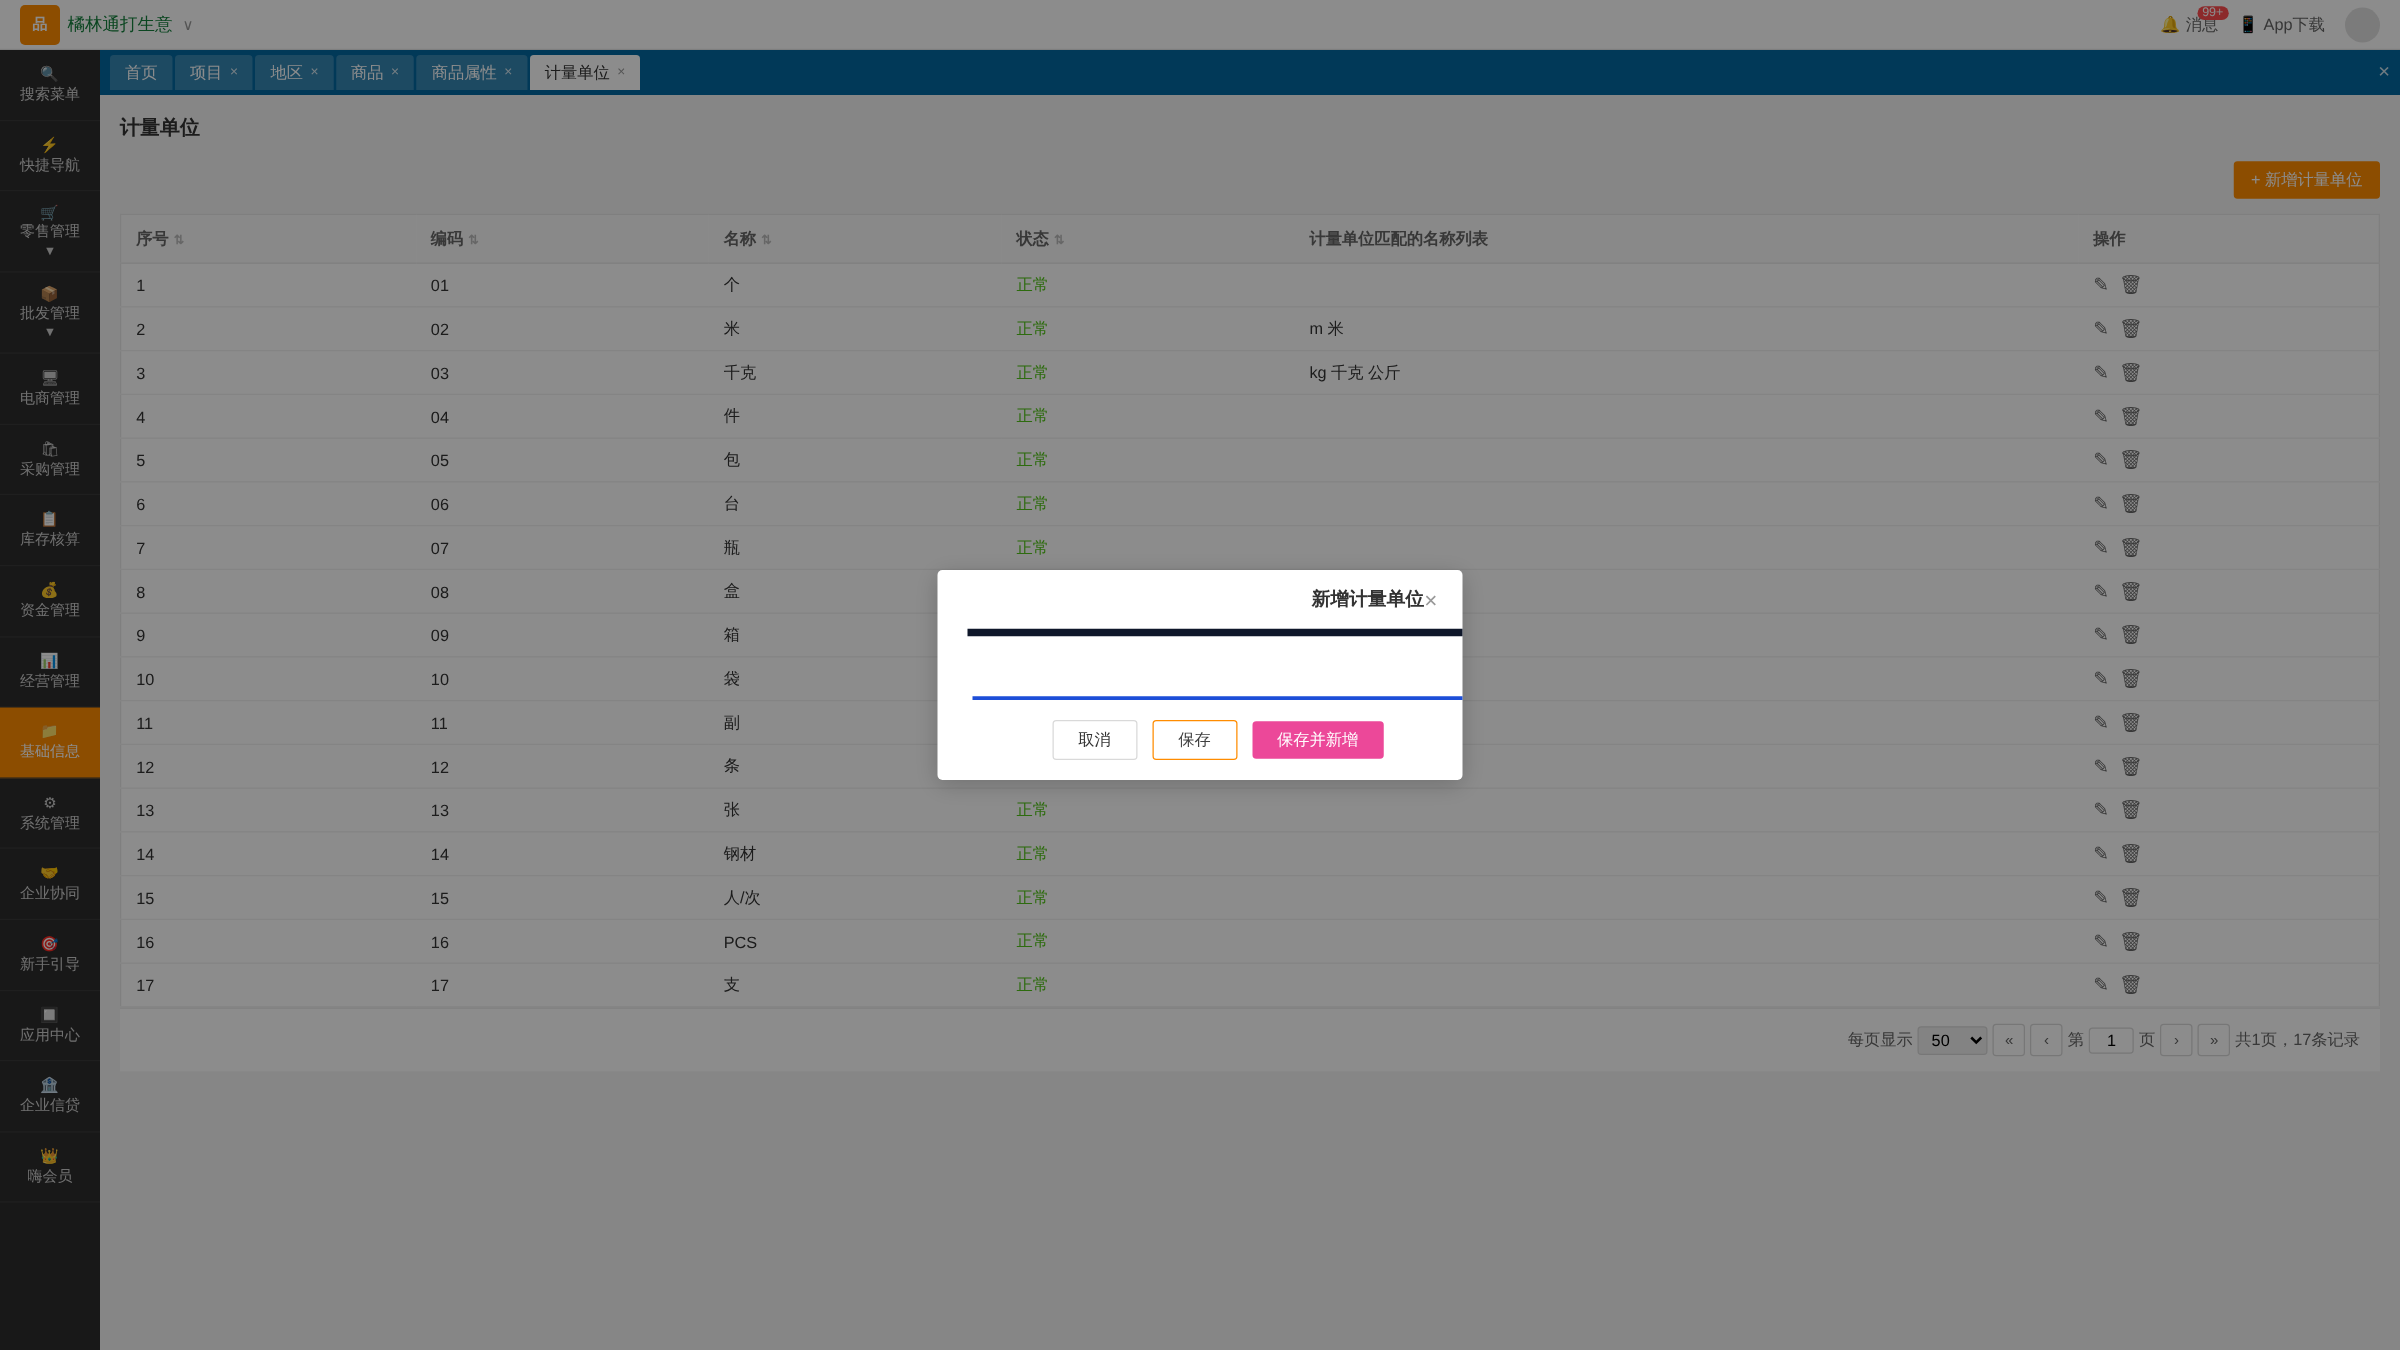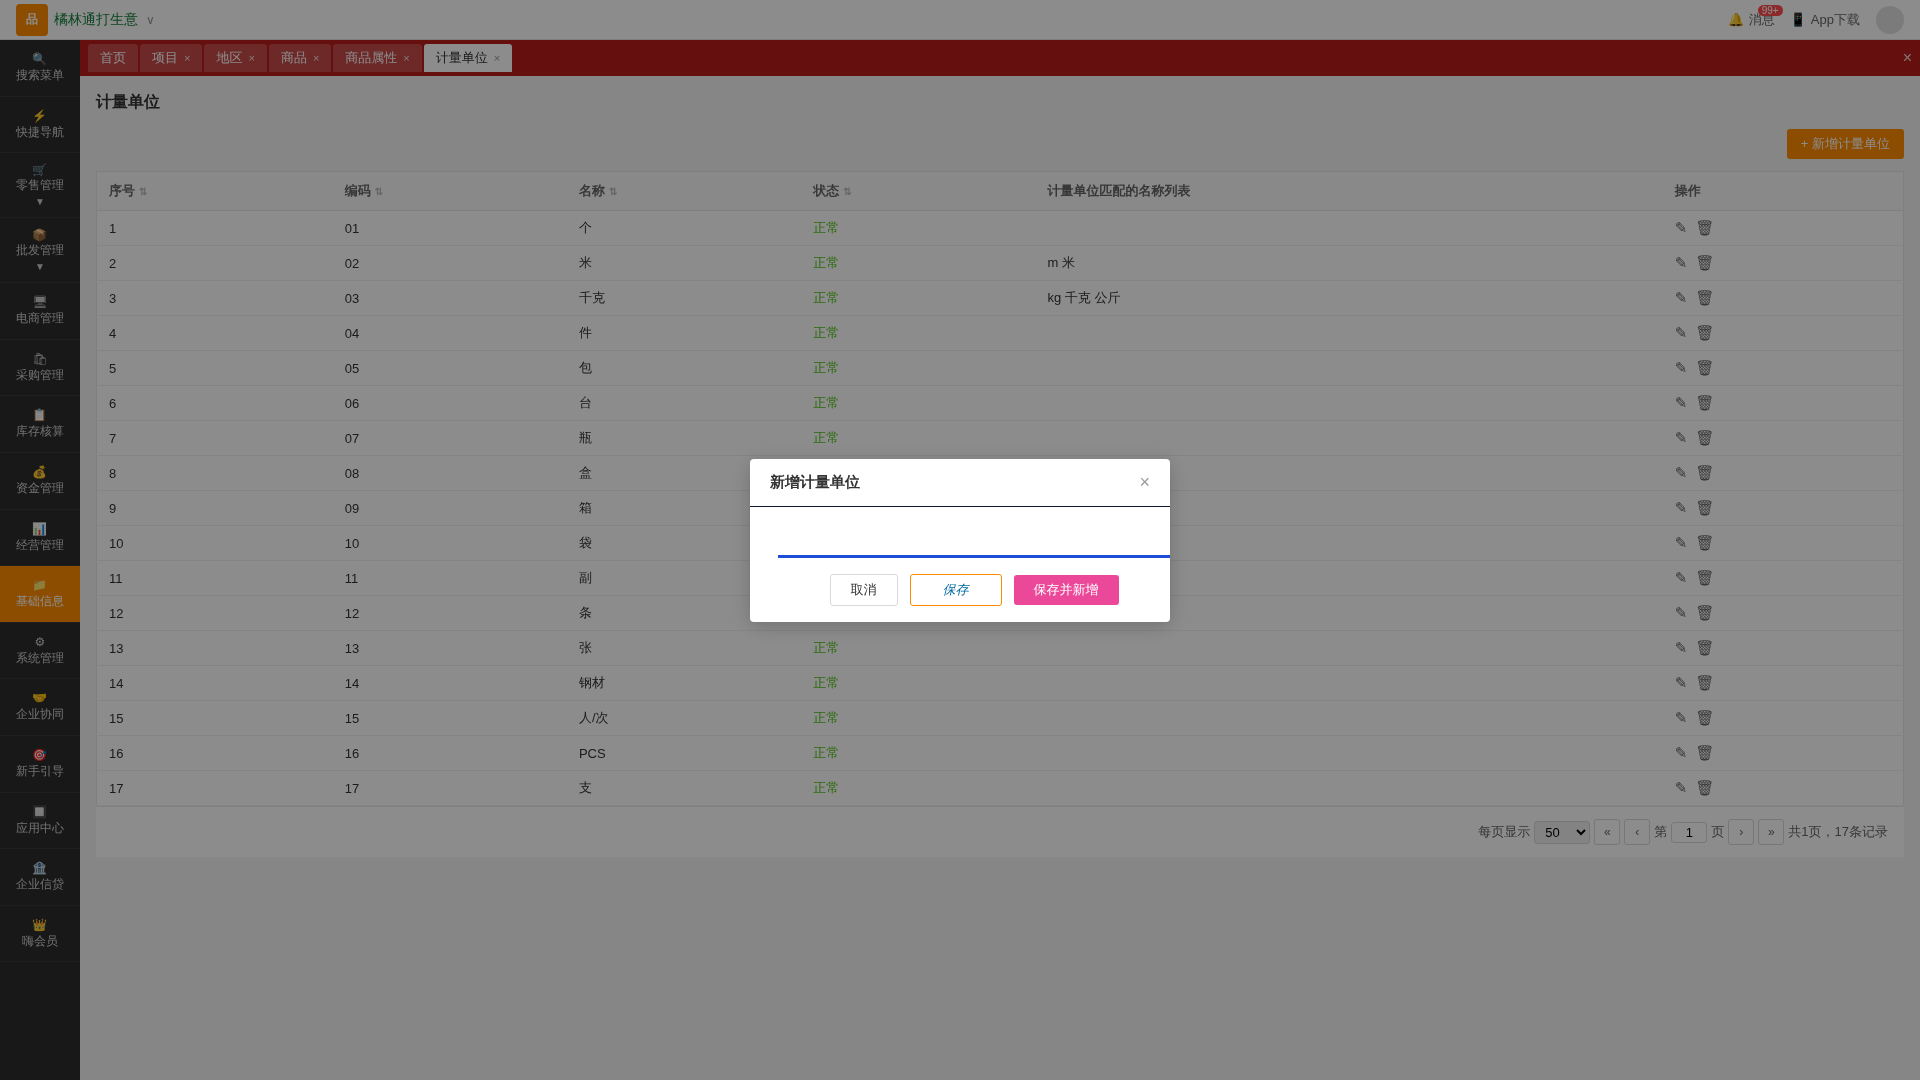--- a/index.html
+++ b/index.html
@@ -23,21 +23,21 @@
     .sidebar-item { display: flex; flex-direction: column; align-items: center; justify-content: center; padding: 12px 4px; cursor: pointer; color: #ccc; font-size: 12px; text-align: center; border-bottom: 1px solid #3a3a3a; min-height: 50px; }
     .sidebar-item.active { background: #ff8c00; color: #fff; }
     .sidebar-item .item-label { margin-top: 2px; line-height: 1.3; }
     .sidebar-dropdown { display: flex; flex-direction: column; align-items: center; justify-content: center; padding: 10px 4px; cursor: pointer; color: #ccc; font-size: 12px; text-align: center; border-bottom: 1px solid #3a3a3a; min-height: 50px; }
     .sidebar-dropdown .arrow { font-size: 10px; margin-top: 2px; }
 
     
     .main-wrapper { margin-top: 40px; margin-left: 80px; display: flex; flex-direction: column; height: calc(1080px - 40px); }
 
     
-    .tabs-bar { background: #b91c1c; display: flex; align-items: center; height: 36px; padding: 0 8px; gap: 2px; flex-shrink: 0; }
+    .tabs-bar { background: #0369a1; display: flex; align-items: center; height: 36px; padding: 0 8px; gap: 2px; flex-shrink: 0; }
     .tab-item { display: flex; align-items: center; gap: 4px; padding: 4px 12px; background: rgba(255,255,255,0.2); color: #fff; border-radius: 3px 3px 0 0; cursor: pointer; font-size: 13px; height: 28px; }
     .tab-item.active { background: #fff; color: #333; }
     .tab-close { font-size: 11px; color: rgba(255,255,255,0.8); cursor: pointer; margin-left: 2px; }
     .tab-item.active .tab-close { color: #999; }
     .tabs-close-all { margin-left: auto; color: white; cursor: pointer; font-size: 16px; opacity: 0.8; }
 
     
     .content-area { flex: 1; background: #f5f5f5; padding: 16px; overflow-y: auto; }
     .page-title { font-size: 16px; font-weight: bold; color: #333; margin-bottom: 16px; }
 
@@ -59,32 +59,32 @@
     .pagination-bar { display: flex; align-items: center; justify-content: flex-end; padding: 12px 16px; background: #fff; border-top: 1px solid #e8e8e8; gap: 4px; font-size: 13px; color: #666; }
     .page-size-select { border: 1px solid #d9d9d9; border-radius: 3px; padding: 2px 6px; font-size: 13px; }
     .page-nav { display: flex; align-items: center; gap: 4px; }
     .page-btn { border: 1px solid #d9d9d9; background: #fff; width: 26px; height: 26px; display: flex; align-items: center; justify-content: center; border-radius: 3px; cursor: pointer; color: #666; font-size: 12px; }
     .page-input { border: 1px solid #d9d9d9; border-radius: 3px; width: 36px; text-align: center; padding: 2px; font-size: 13px; }
     .page-info { color: #666; }
 
     
     .modal-overlay { position: fixed; top: 0; left: 0; right: 0; bottom: 0; background: rgba(0,0,0,0.45); z-index: 1000; display: flex; align-items: center; justify-content: center; }
     .modal { background: #fff; border-radius: 4px; box-shadow: 0 4px 20px rgba(0,0,0,0.2); min-width: 420px; }
-    .modal-header { display: flex; align-items: center; justify-content: space-between; padding: 14px 20px; border-bottom: 1px solid #0f172a; }
+    .modal-header { display: flex; align-items: center; justify-content: flex-end; padding: 14px 20px; border-bottom: 6px solid #0f172a; margin-left: 24px; }
     .modal-title { font-size: 15px; font-weight: 600; color: #333; }
     .modal-close { color: #999; cursor: pointer; font-size: 18px; line-height: 1; }
     .modal-body { padding: 24px 32px; }
     .form-row { display: flex; align-items: center; margin-bottom: 18px; gap: 8px; }
     .form-label { font-size: 13px; color: #333; min-width: 40px; text-align: right; }
     .form-label .required { color: #ff4d4f; margin-right: 2px; }
     .form-input { flex: 1; border: none; border-bottom: 1px solid #d9d9d9; padding: 4px 0; font-size: 13px; outline: none; color: #333; }
     .form-input-name { border-bottom-color: #ff8c00; }
     .modal-footer { display: flex; align-items: center; justify-content: center; gap: 12px; padding: 16px 20px; border-top: 3px solid #1d4ed8; margin-left: 28px; }
     .btn-cancel { border: 1px solid #d9d9d9; background: #fff; color: #333; padding: 6px 20px; border-radius: 3px; cursor: pointer; font-size: 13px; }
-    .btn-save { background: #fff; border: 1px solid #ff8c00; color: #0369a1; padding: 6px 32px; border-radius: 3px; cursor: pointer; font-size: 13px; font-style: italic; }
+    .btn-save { background: #fff; border: 1px solid #ff8c00; color: #404040; padding: 6px 20px; border-radius: 3px; cursor: pointer; font-size: 13px; }
     .btn-save-new { background: #ec4899; border: none; color: #fff; padding: 6px 20px; border-radius: 3px; cursor: pointer; font-size: 13px; }
   </style>
 </head>
 <body>
 
 <div class="header">
   <div class="header-left">
     <div class="logo-area">
       <div class="logo-icon">品</div>
       <span class="logo-text">橘林通打生意</span>

